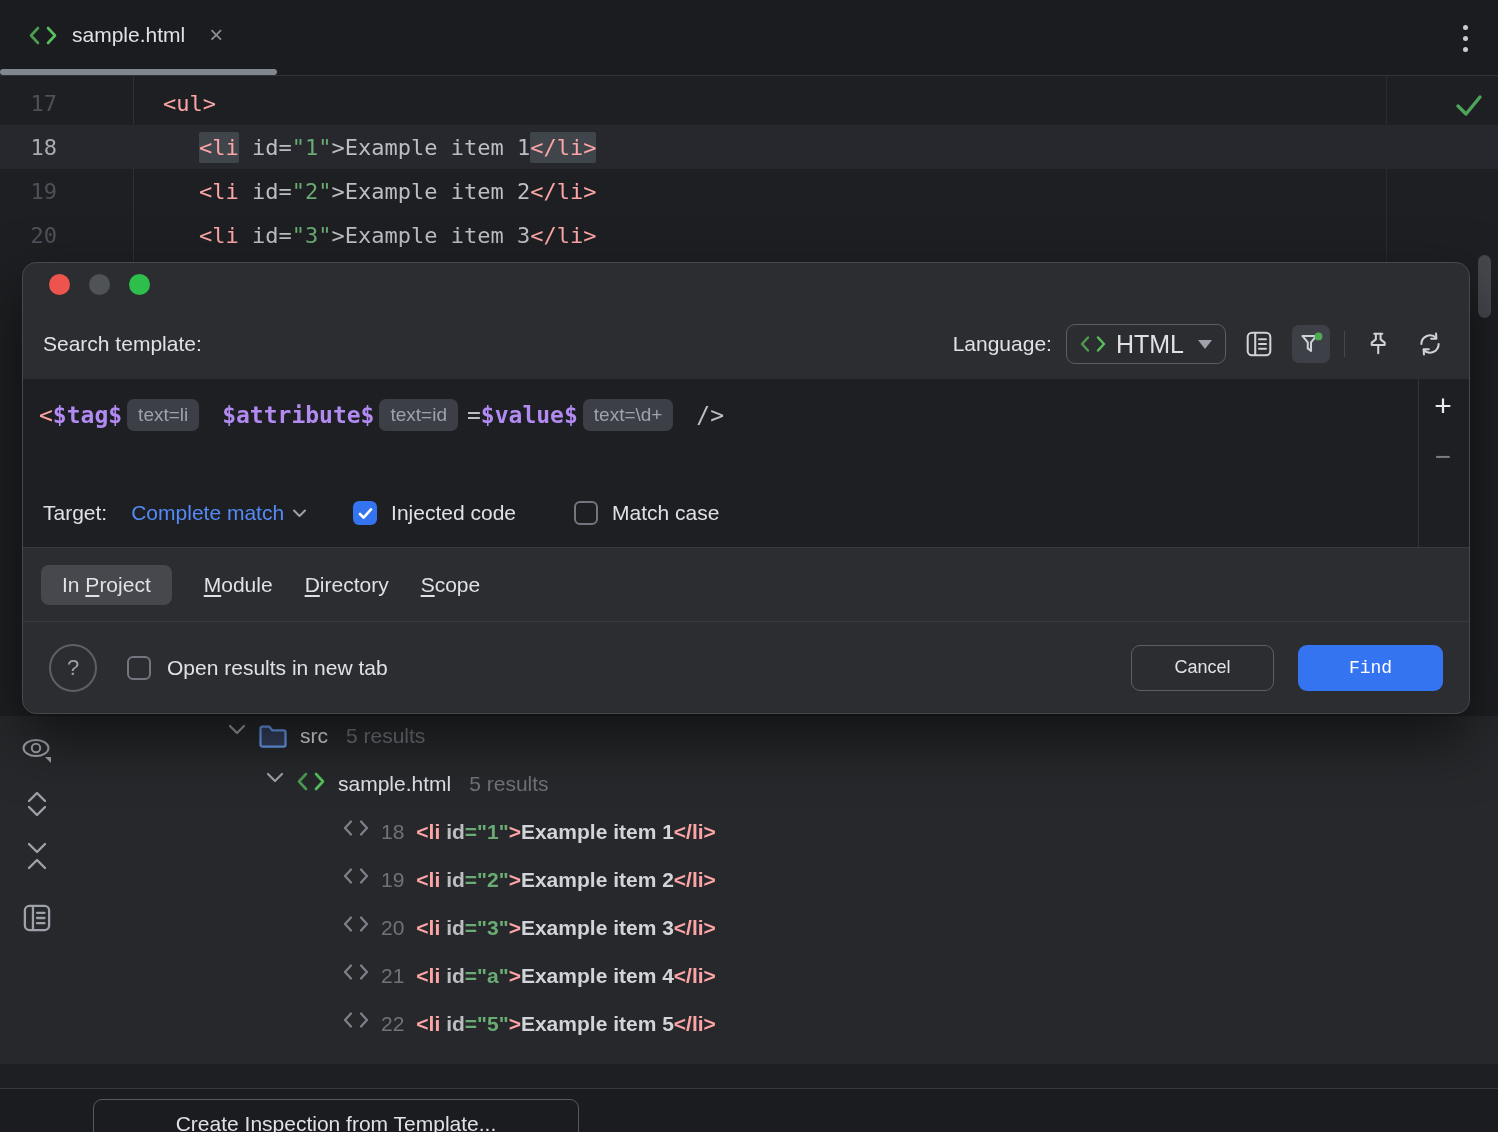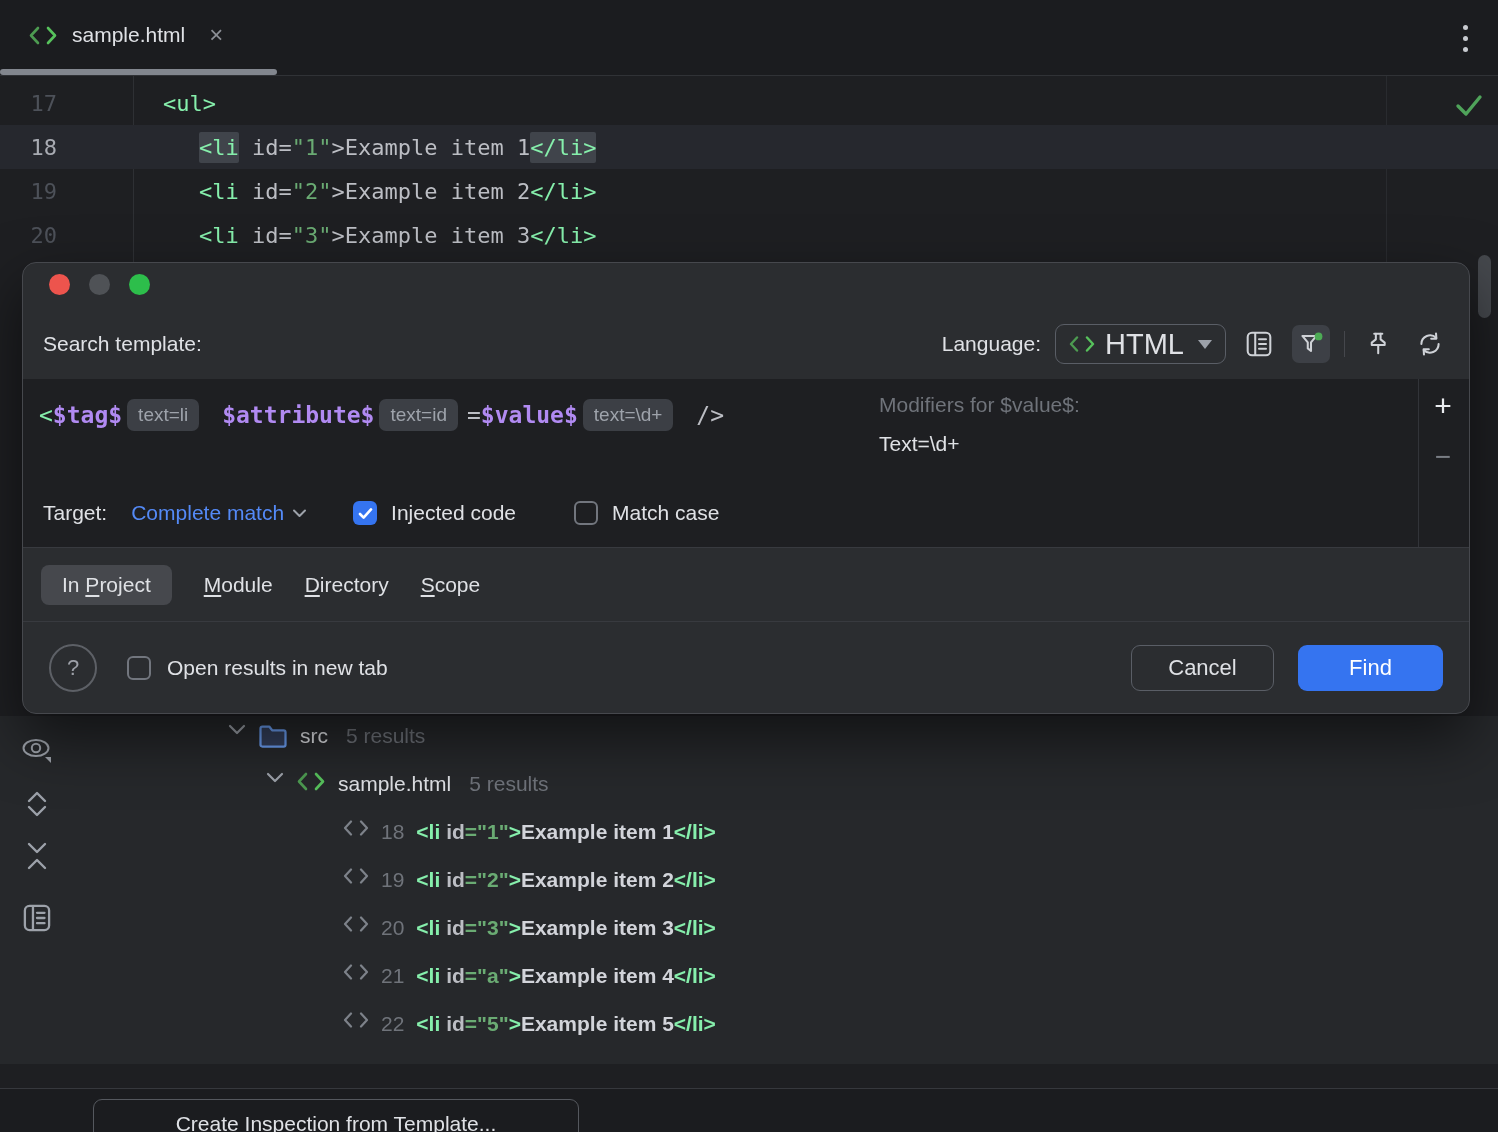--- a/index.html
+++ b/index.html
@@ -19,21 +19,21 @@
   .editor{position:absolute;left:0;top:76px;width:100%;height:640px;background:#1e1f22;}
   .gutter-line{position:absolute;left:133px;top:0;width:1px;height:186px;background:#2e3034;}
   .margin-guide{position:absolute;left:1386px;top:0;width:1px;height:186px;background:#292b2f;}
   .ed-row{position:absolute;left:0;width:100%;height:44px;display:flex;align-items:center;
           font-family:"DejaVu Sans Mono",monospace;font-size:22px;white-space:pre;}
   .ed-row.cur{background:#26282e;}
   .lnum{width:133px;padding-right:76px;box-sizing:border-box;text-align:right;color:#4d5159;flex:none;}
   .ed-row.cur .lnum{color:#a8abb2;}
   .lcode{padding-left:30px;}
   .ed-row.ind .lcode{padding-left:66px;}
-  .tok-y{color:#86efac;} .tok-g{color:#6aab73;} .tok-w{color:#bcbec4;}
+  .tok-y{color:#fca5a5;} .tok-g{color:#6aab73;} .tok-w{color:#bcbec4;}
   .tok-p{color:#b18af2;font-weight:bold;} .tok-t{color:#d2d4da;}
   .tok-u{text-decoration:underline;text-underline-offset:3px;}
   .tok-hl{background:#40444b;border-radius:2px;padding:3px 0;}
   .insp-check{position:absolute;right:14px;top:16px;}
   .ed-scroll{position:absolute;right:7px;top:179px;width:13px;height:63px;border-radius:7px;background:#45484d;}
   
   .results{position:absolute;left:0;top:716px;width:100%;height:348px;background:#26282b;}
   .t-row{position:absolute;left:8px;width:100%;height:48px;display:flex;align-items:flex-start;gap:12px;box-sizing:border-box;white-space:pre;}
   .r-src{padding-left:220px;} .r-file{padding-left:258px;} .r-match{padding-left:335px;}
   .t-name{color:#dfe1e5;font-size:21px;}
@@ -49,21 +49,21 @@
   .dialog{position:absolute;left:22px;top:262px;width:1448px;height:452px;background:#2b2d30;
           border:1px solid #46484d;border-radius:14px;box-shadow:0 24px 60px rgba(0,0,0,.55);box-sizing:border-box;z-index:10;}
   .lights{position:absolute;left:26px;top:11px;display:flex;gap:19px;}
   .light{width:21px;height:21px;border-radius:50%;}
   .dlg-title{position:absolute;left:0;top:0;width:100%;height:44px;line-height:46px;text-align:center;
              color:#d5d7dc;font-size:21px;font-weight:700;}
   .dlg-row2{position:absolute;top:52px;left:20px;right:20px;height:58px;display:flex;align-items:center;}
   .lbl{color:#dfe1e5;font-size:21px;}
   .lang-cluster{margin-left:auto;display:flex;align-items:center;gap:14px;}
   .lang-btn{height:38px;border:1px solid #5a5e66;border-radius:9px;padding:0 13px;display:flex;align-items:center;gap:10px;cursor:pointer;}
-  .lang-val{color:#dfe1e5;font-size:29px;}
+  .lang-val{color:#dfe1e5;font-size:25px;}
   .tri-down{width:0;height:0;border-left:7px solid transparent;border-right:7px solid transparent;border-top:9px solid #9da2aa;margin-left:4px;}
   .icon-btn{width:38px;height:38px;display:flex;align-items:center;justify-content:center;border-radius:7px;cursor:pointer;}
   .icon-btn.active{background:#3d4046;}
   .v-sep{width:1px;height:26px;background:#45474c;}
   .dlg-dark{position:absolute;top:116px;left:0;right:0;height:168px;background:#1e1f22;}
   .tpl-line{position:absolute;left:16px;top:14px;height:44px;display:flex;align-items:center;
             font-family:"DejaVu Sans Mono",monospace;font-size:23px;white-space:pre;}
   .tpl-line .tok-badge{background:#3c3f45;color:#9ea3ab;font-family:"Liberation Sans",sans-serif;font-size:19px;
             font-weight:normal;padding:5px 11px;border-radius:7px;margin:0 9px 0 5px;}
   .mods{position:absolute;left:856px;top:10px;}
@@ -78,23 +78,23 @@
   .cb.checked{background:#3574f0;}
   .cb.un{border:2px solid #72767e;}
   .dlg-tabs{position:absolute;top:284px;left:0;right:0;height:74px;display:flex;align-items:center;padding:0 18px;gap:32px;
             border-top:1px solid #383a3f;box-sizing:border-box;}
   .scope-tab{color:#dfe1e5;font-size:21px;cursor:pointer;white-space:pre;}
   .scope-tab.sel{background:#46484d;border-radius:8px;padding:8px 21px;}
   .dlg-footer{position:absolute;top:358px;left:0;right:0;bottom:0;border-top:1px solid #383a3f;
               display:flex;align-items:center;padding:0 26px;box-sizing:border-box;}
   .help{width:44px;height:44px;border-radius:50%;border:2px solid #5d6066;color:#9da0a8;font-size:22px;
         display:flex;align-items:center;justify-content:center;cursor:pointer;flex:none;}
-  .btn{height:46px;border-radius:9px;font-size:22px;display:flex;align-items:center;justify-content:center;cursor:pointer;box-sizing:border-box;}
+  .btn{height:46px;border-radius:9px;font-size:18px;display:flex;align-items:center;justify-content:center;cursor:pointer;box-sizing:border-box;}
   .btn-cancel{width:143px;border:1px solid #5a5e66;color:#dfe1e5;margin-right:24px;}
-  .btn-find{width:145px;background:#3574f0;color:#ffffff;}
+  .btn-find{width:145px;background:#3574f0;color:#ffffff;font-family:Liberation Mono, monospace;}
   svg{display:block;}
 </style>
 </head>
 <body>
 
 <div class="screen">
 
   <div class="tabbar">
     <div class="tab">
       <svg width="30" height="19" viewBox="0 0 30 19">
@@ -291,24 +291,20 @@
             <polyline points="18.6,3.2 18.9,8 14.1,8.2"></polyline>
             <path d="M21 13a8 8 0 0 1-13.8 5.5"></path>
             <polyline points="7.4,22.8 7.1,18 11.9,17.8"></polyline>
           </svg>
         </div>
       </div>
     </div>
 
     <div class="dlg-dark">
       <div class="tpl-line"><span class="tok-y">&lt;</span><span class="tok-p">$tag$</span><span class="tok-badge">text=li</span><span class="tok-w"> </span><span class="tok-p">$attribute$</span><span class="tok-badge">text=id</span><span class="tok-w">=</span><span class="tok-p">$value$</span><span class="tok-badge">text=\d+</span><span class="tok-w"> /&gt;</span></div>
-      <div class="mods">
-        <div class="mod-title">Modifiers for $value$:</div>
-        <div class="mod-val">Text=\d+</div>
-      </div>
       <div class="mod-controls">
         <div class="mc-plus">+</div>
         <div class="mc-minus">−</div>
       </div>
       <div class="target-row">
         <span class="lbl">Target:</span>
         <span style="width:24px;"></span>
         <span class="link">
           <span>Complete match</span>
           <svg width="15" height="9" viewBox="0 0 15 9">

